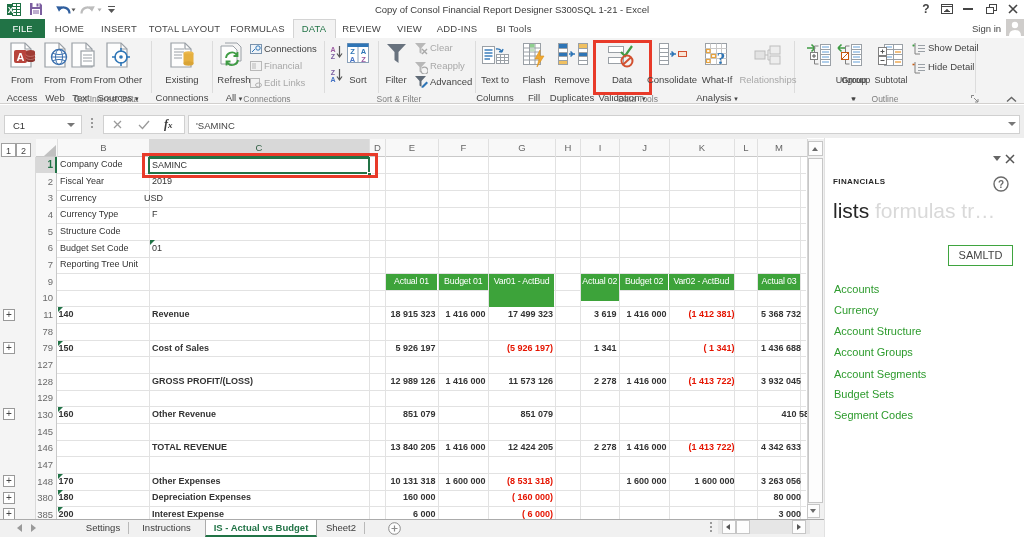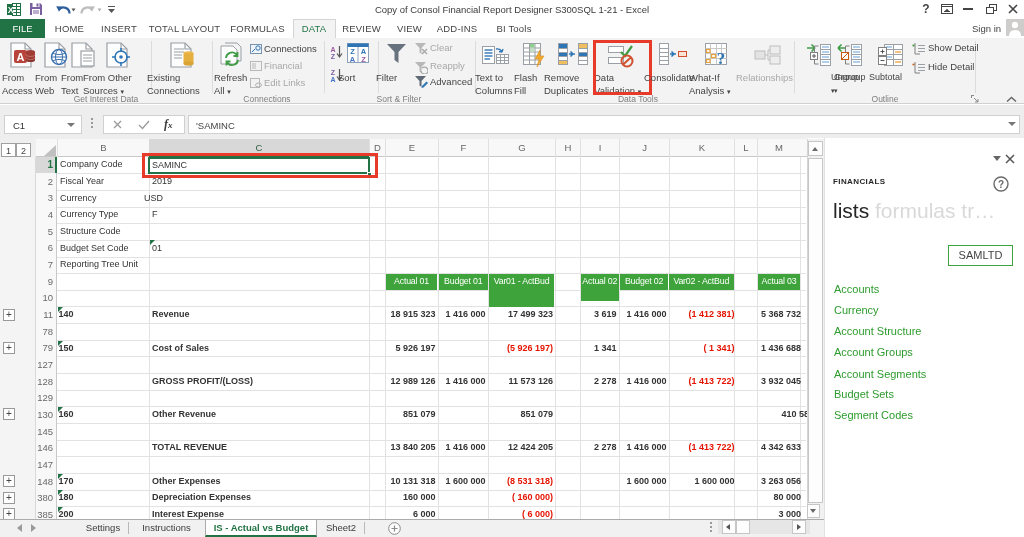--- a/index.html
+++ b/index.html
@@ -1,19 +1,19 @@
 <!DOCTYPE html>
 <html><head><meta charset="utf-8">
 <style>
 *{margin:0;padding:0;box-sizing:border-box}
 html,body{width:1024px;height:537px;overflow:hidden;background:#fff;
  font-family:"Liberation Sans",sans-serif;}
 .a{position:absolute}
 .ico{position:absolute}
-.lbl{position:absolute;font-size:9.5px;color:#444;text-align:left;line-height:13px;white-space:nowrap}
+.lbl{position:absolute;font-size:9.5px;color:#444;text-align:center;line-height:18px;white-space:nowrap}
 .glbl{position:absolute;font-size:8.5px;color:#7e7e7e;text-align:center;white-space:nowrap}
 .sbtxt{position:absolute;font-size:9.5px;color:#444;white-space:nowrap}
 .gray{color:#a8a8a8}
 .sep{position:absolute;width:1px;background:#dcdcdc;top:41px;height:52px}
 .num{position:absolute;font-weight:bold;font-size:9px;color:#333;text-align:right;white-space:nowrap}
 .neg{color:#e51400}
 .cap{position:absolute;font-weight:bold;font-size:9px;color:#333;white-space:nowrap}
 .plain{position:absolute;font-size:9px;color:#333;white-space:nowrap}
 .ghead{position:absolute;background:#3da33a;color:#fff;font-size:8.8px;letter-spacing:-0.2px;text-align:center;line-height:15.7px;white-space:nowrap;overflow:hidden}
 .rowno{position:absolute;font-size:9.5px;color:#696969;text-align:right;width:20px}

